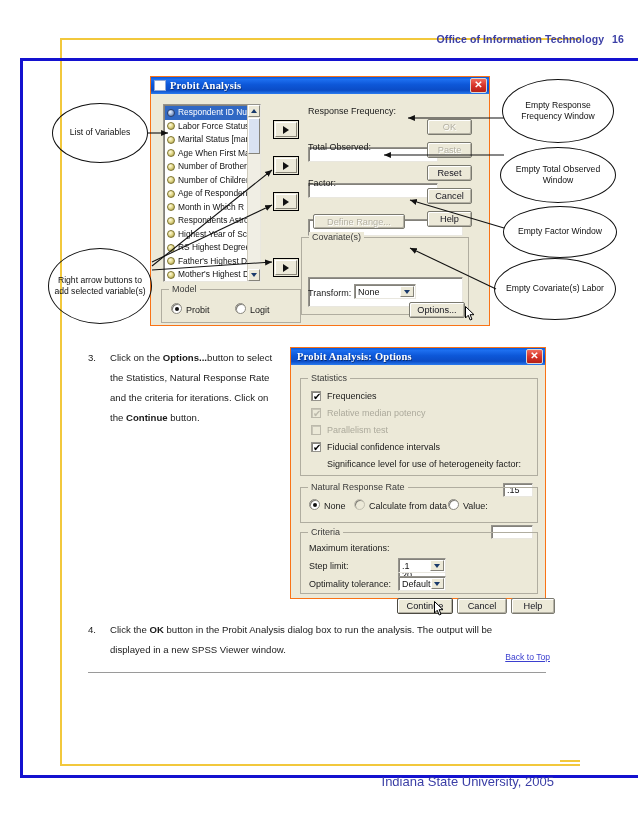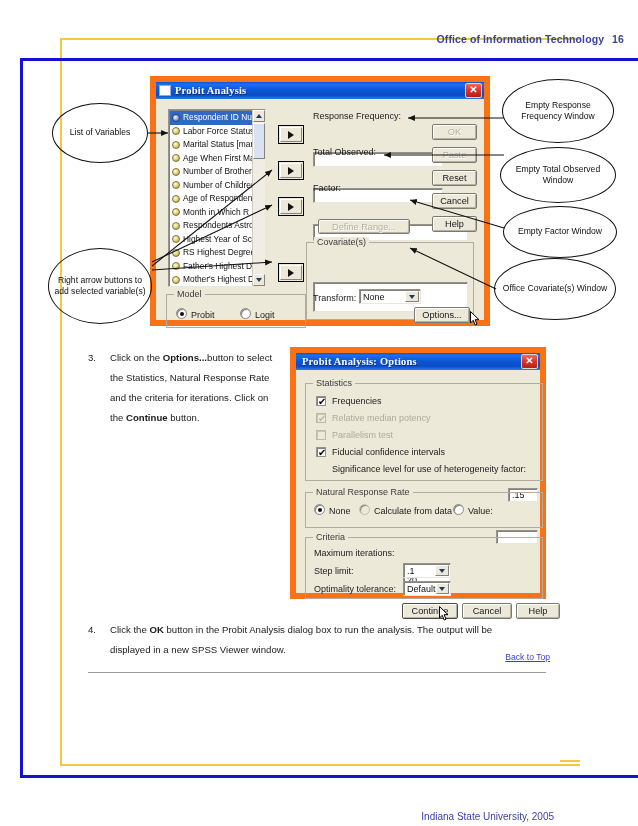--- a/index.html
+++ b/index.html
@@ -27,26 +27,26 @@
   }
 
   
   #header{
     position:absolute;right:14px;top:33px;
     font-size:10.5px;font-weight:bold;color:#3b3fa6;letter-spacing:0.1px;
     white-space:nowrap;
   }
   #header .pgnum{margin-left:8px;}
   #footer{
-    position:absolute;right:84px;top:811px;
-    font-size:10px;color:#3b3fa6;white-space:nowrap;
-  }
-
-  
-  .xpwin{position:absolute;background:#ece9d8;border:6px solid #f97316;box-sizing:border-box;}
+    position:absolute;right:84px;top:774px;
+    font-size:13px;color:#3b3fa6;white-space:nowrap;
+  }
+
+  
+  .xpwin{position:absolute;background:#ece9d8;border:1px solid #f97316;box-sizing:border-box;}
   .xptitle{
     height:17px;display:flex;align-items:center;
     background:linear-gradient(180deg,#0a56d6 0%,#1d6ff0 14%,#0d57d8 45%,#0b4cc6 78%,#2a7bf0 100%);
     padding:0 2px 0 3px;
   }
   .xptitle .tbicon{
     width:10px;height:9px;background:#fdfdfd;border:1px solid #8fa8d8;margin-right:4px;flex:0 0 auto;
   }
   .xptitle .tbtext{
     color:#fff;font-size:10.5px;font-weight:bold;font-family:"Liberation Serif",serif;
@@ -359,21 +359,21 @@
   <div class="callout" style="left:502px;top:79px;width:112px;height:64px;justify-content:center;">
     <span>Empty Response Frequency Window</span>
   </div>
   <div class="callout" style="left:500px;top:147px;width:116px;height:56px;">
     <span>Empty Total Observed Window</span>
   </div>
   <div class="callout" style="left:503px;top:206px;width:114px;height:52px;">
     <span>Empty Factor Window</span>
   </div>
   <div class="callout" style="left:494px;top:258px;width:122px;height:62px;">
-    <span>Office Covariate(s) Window</span>
+    <span>Empty Covariate(s) Labor</span>
   </div>
 
   <svg id="leaders" viewBox="0 0 638 826">
     <defs>
       <marker id="ah" viewBox="0 0 10 10" refX="9" refY="5" markerWidth="7" markerHeight="7" orient="auto-start-reverse">
         <path d="M0 1 L9 5 L0 9 z" fill="#111"></path>
       </marker>
     </defs>
     <g stroke="#111" stroke-width="1.1" fill="none" marker-end="url(#ah)">
 

